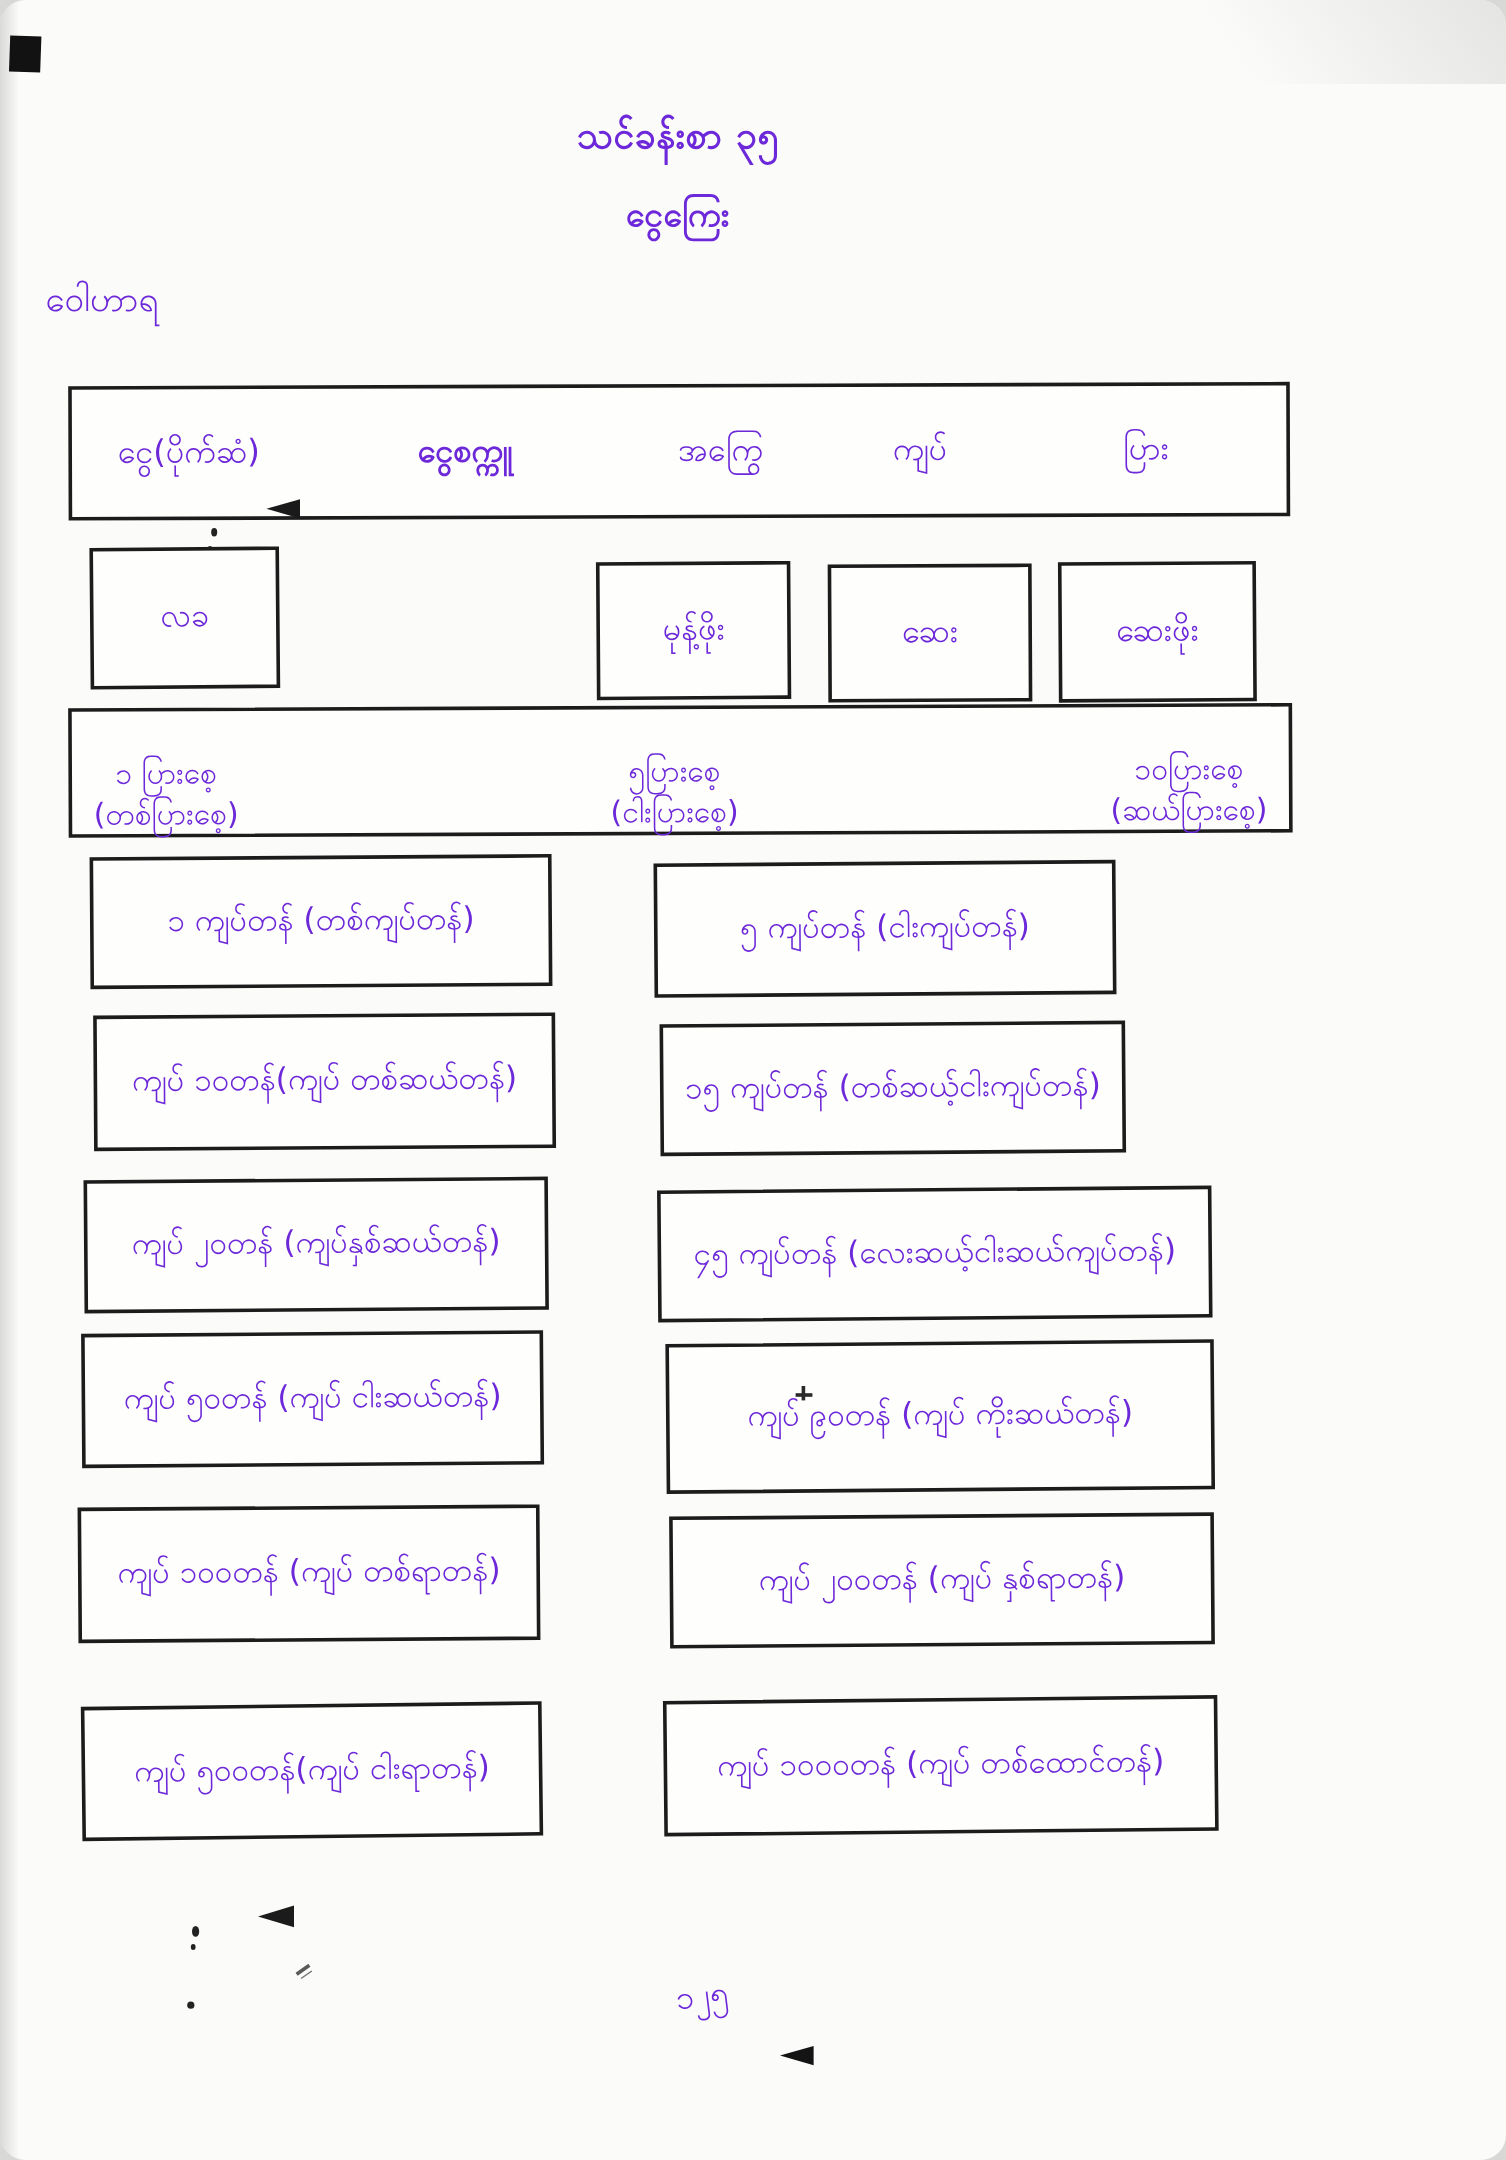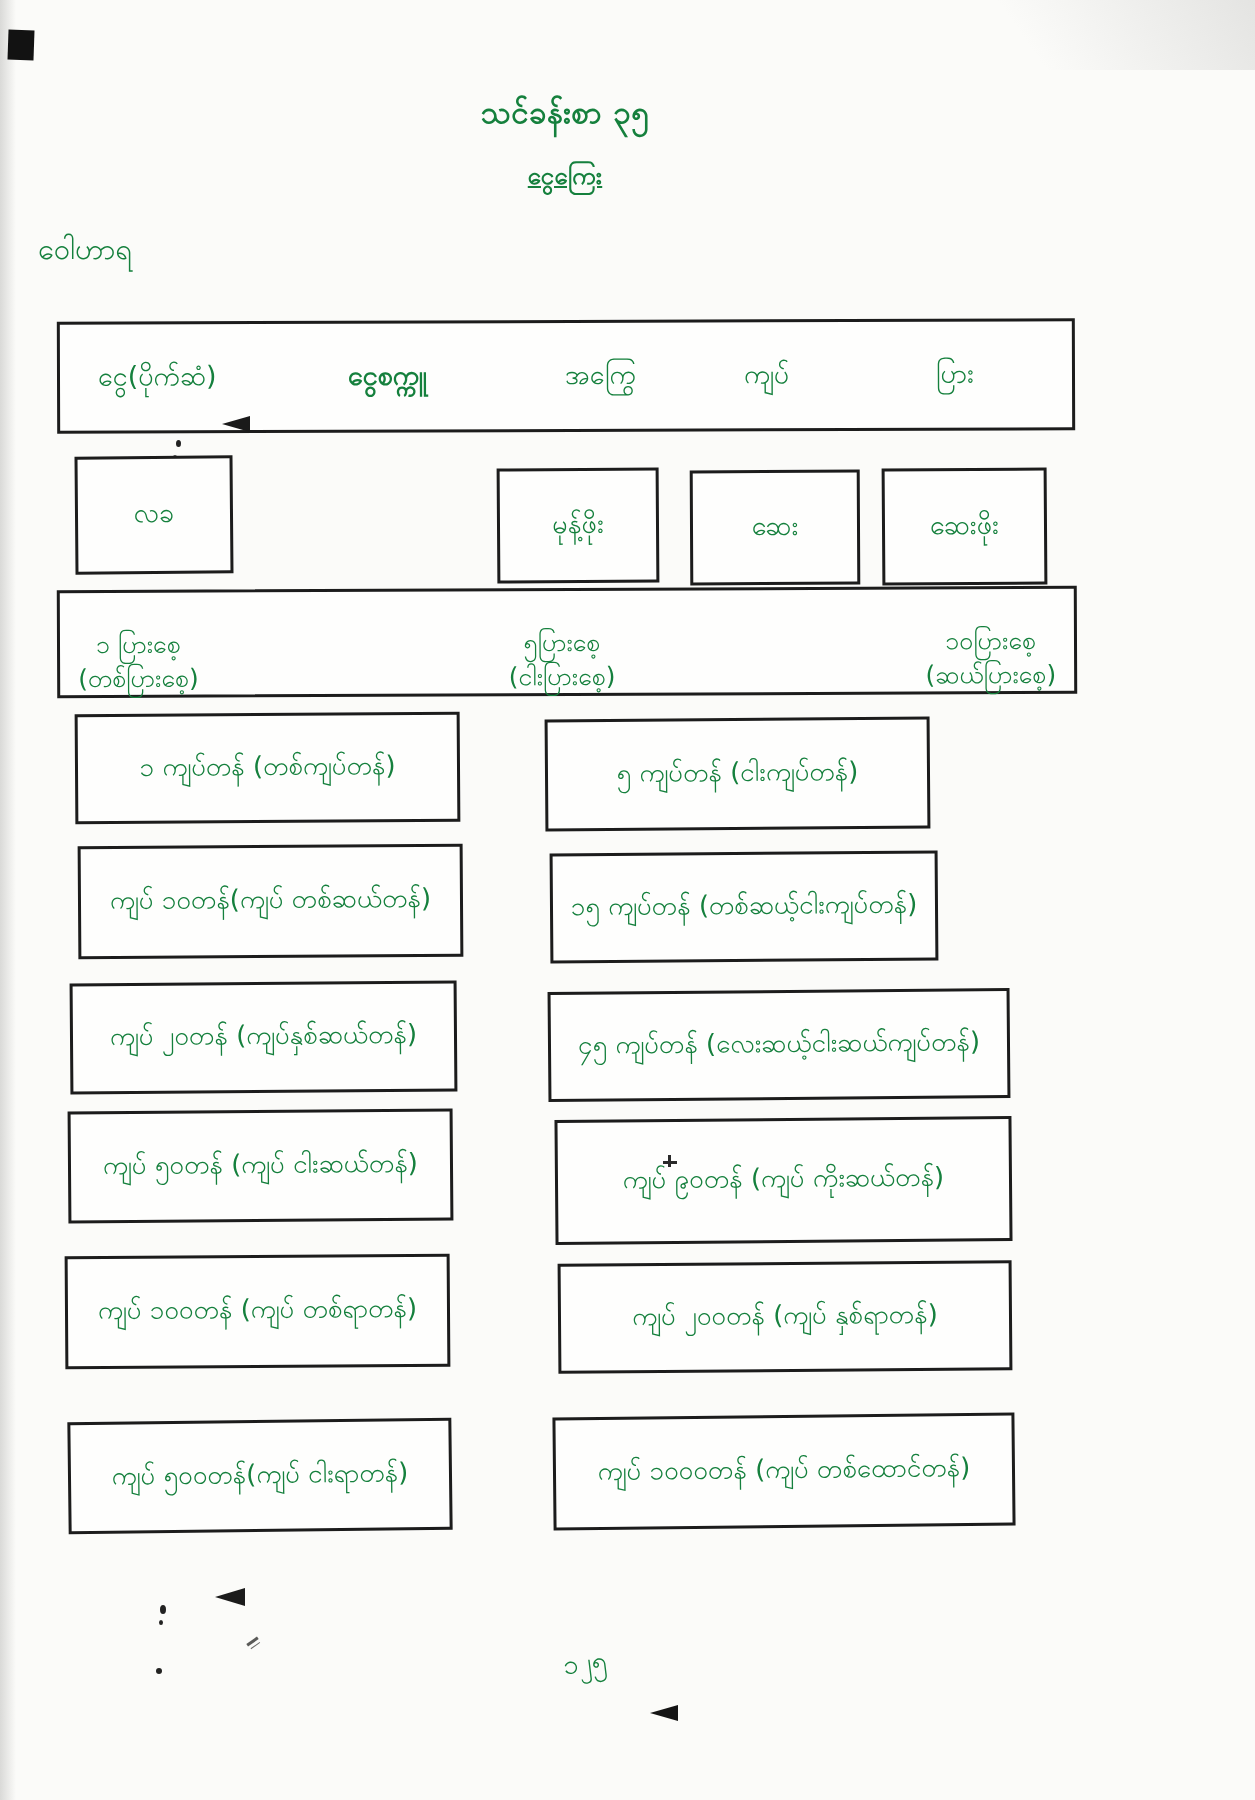--- a/index.html
+++ b/index.html
@@ -2,37 +2,38 @@
 <html><head>
 <meta charset="utf-8">
 <style>
   html,body{margin:0;padding:0;background:#d8d8d6;}
   .page{
     position:relative;
     width:1255px;height:1800px;
     margin:0 auto;
     background:#fbfbf9;
     font-family:"DejaVu Sans", sans-serif;
-    color:#15803d;
+    color:#6d28d9;
     overflow:hidden;
+    border-radius:21px;
   }
   .shade-left{
     position:absolute;left:0;top:0;width:16px;height:1800px;
     background:linear-gradient(90deg, rgba(190,190,188,.55), rgba(251,251,249,0));
   }
   .shade-topright{
     position:absolute;right:0;top:0;width:320px;height:70px;
     background:linear-gradient(235deg, rgba(200,200,198,.45), rgba(251,251,249,0) 70%);
   }
   .heading{
     position:absolute;left:0;width:1130px;text-align:center;
     font-weight:bold;letter-spacing:.5px;
   }
   .lesson-label{top:92px;font-size:31px;}
-  .doc-title{top:160px;font-size:24px;text-decoration:underline;}
+  .doc-title{top:160px;font-size:28px;}
   .section-heading{
     position:absolute;left:38px;top:230px;font-size:29px;
   }
   .box{
     position:absolute;
     border:3px solid #1c1c1c;
     background:#fefefd;
     box-sizing:border-box;
   }
   .center-box{display:flex;align-items:center;justify-content:center;text-align:center;}

